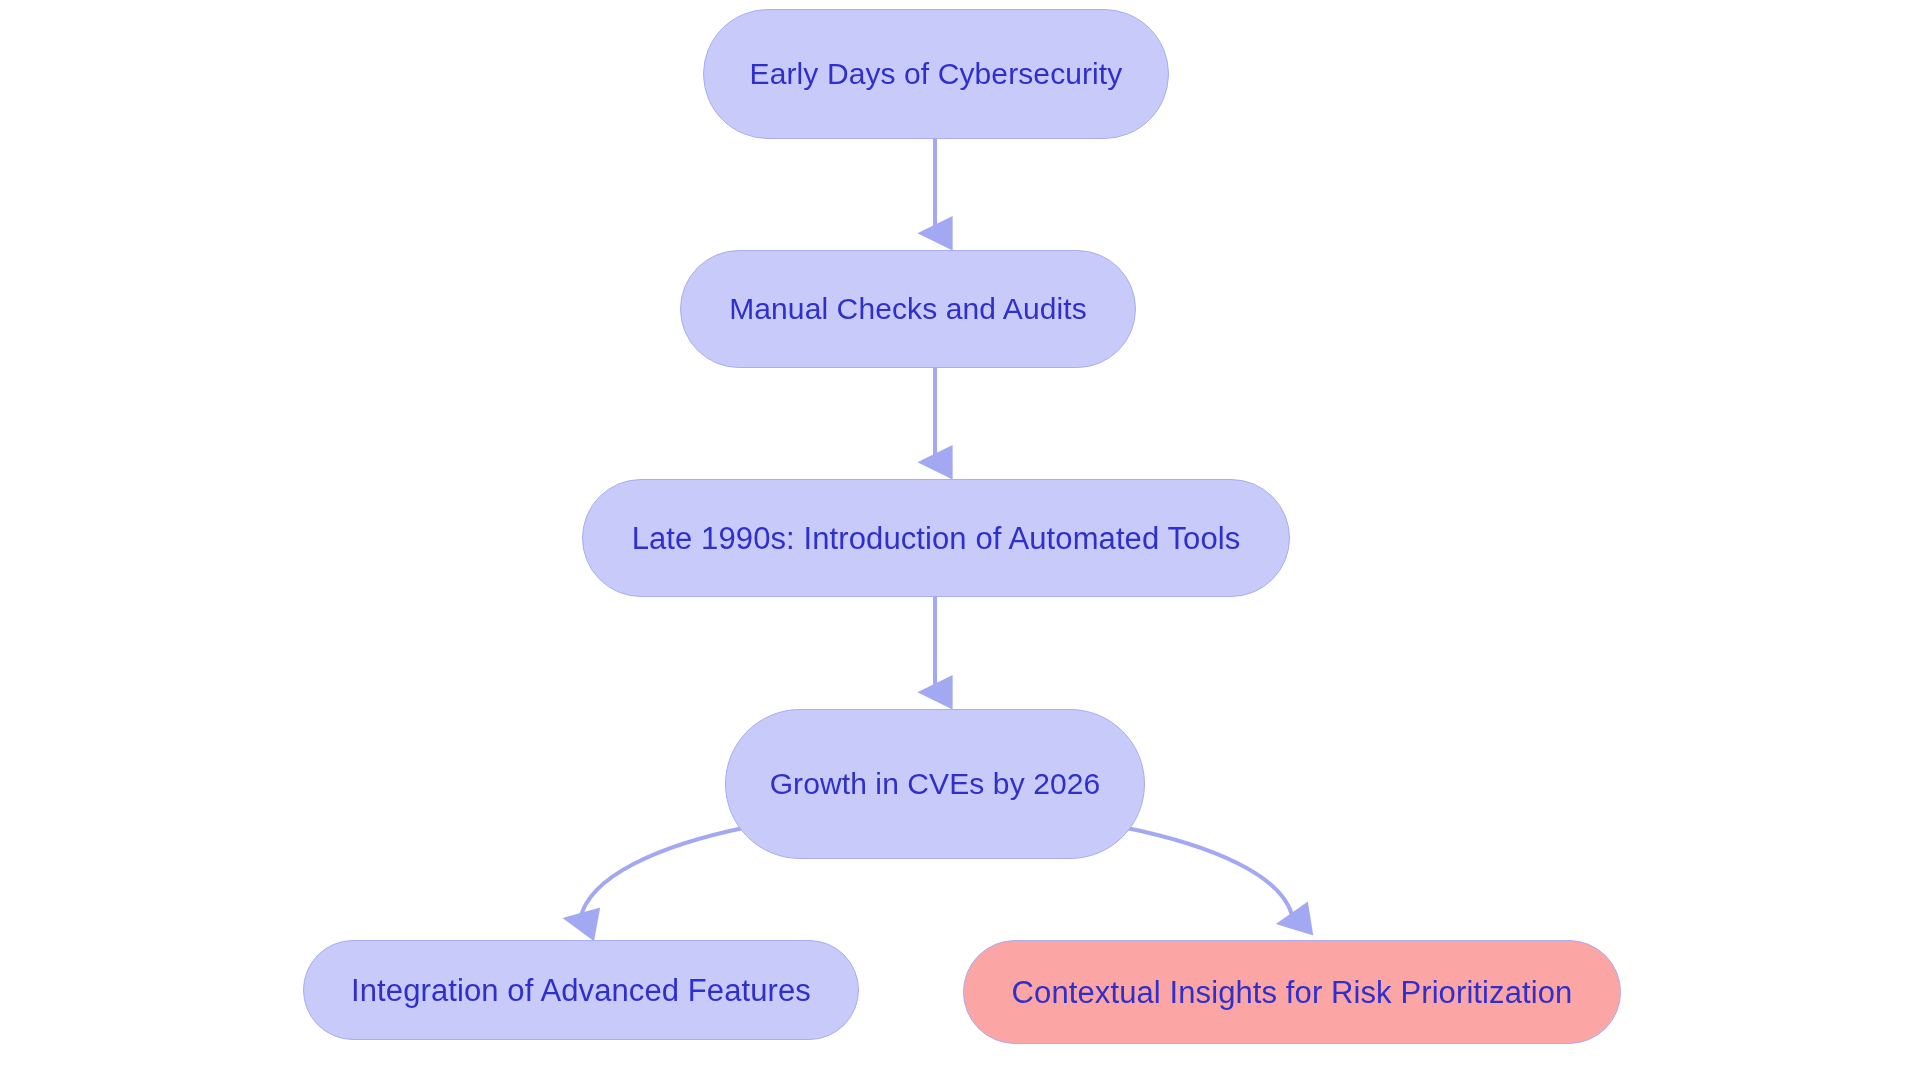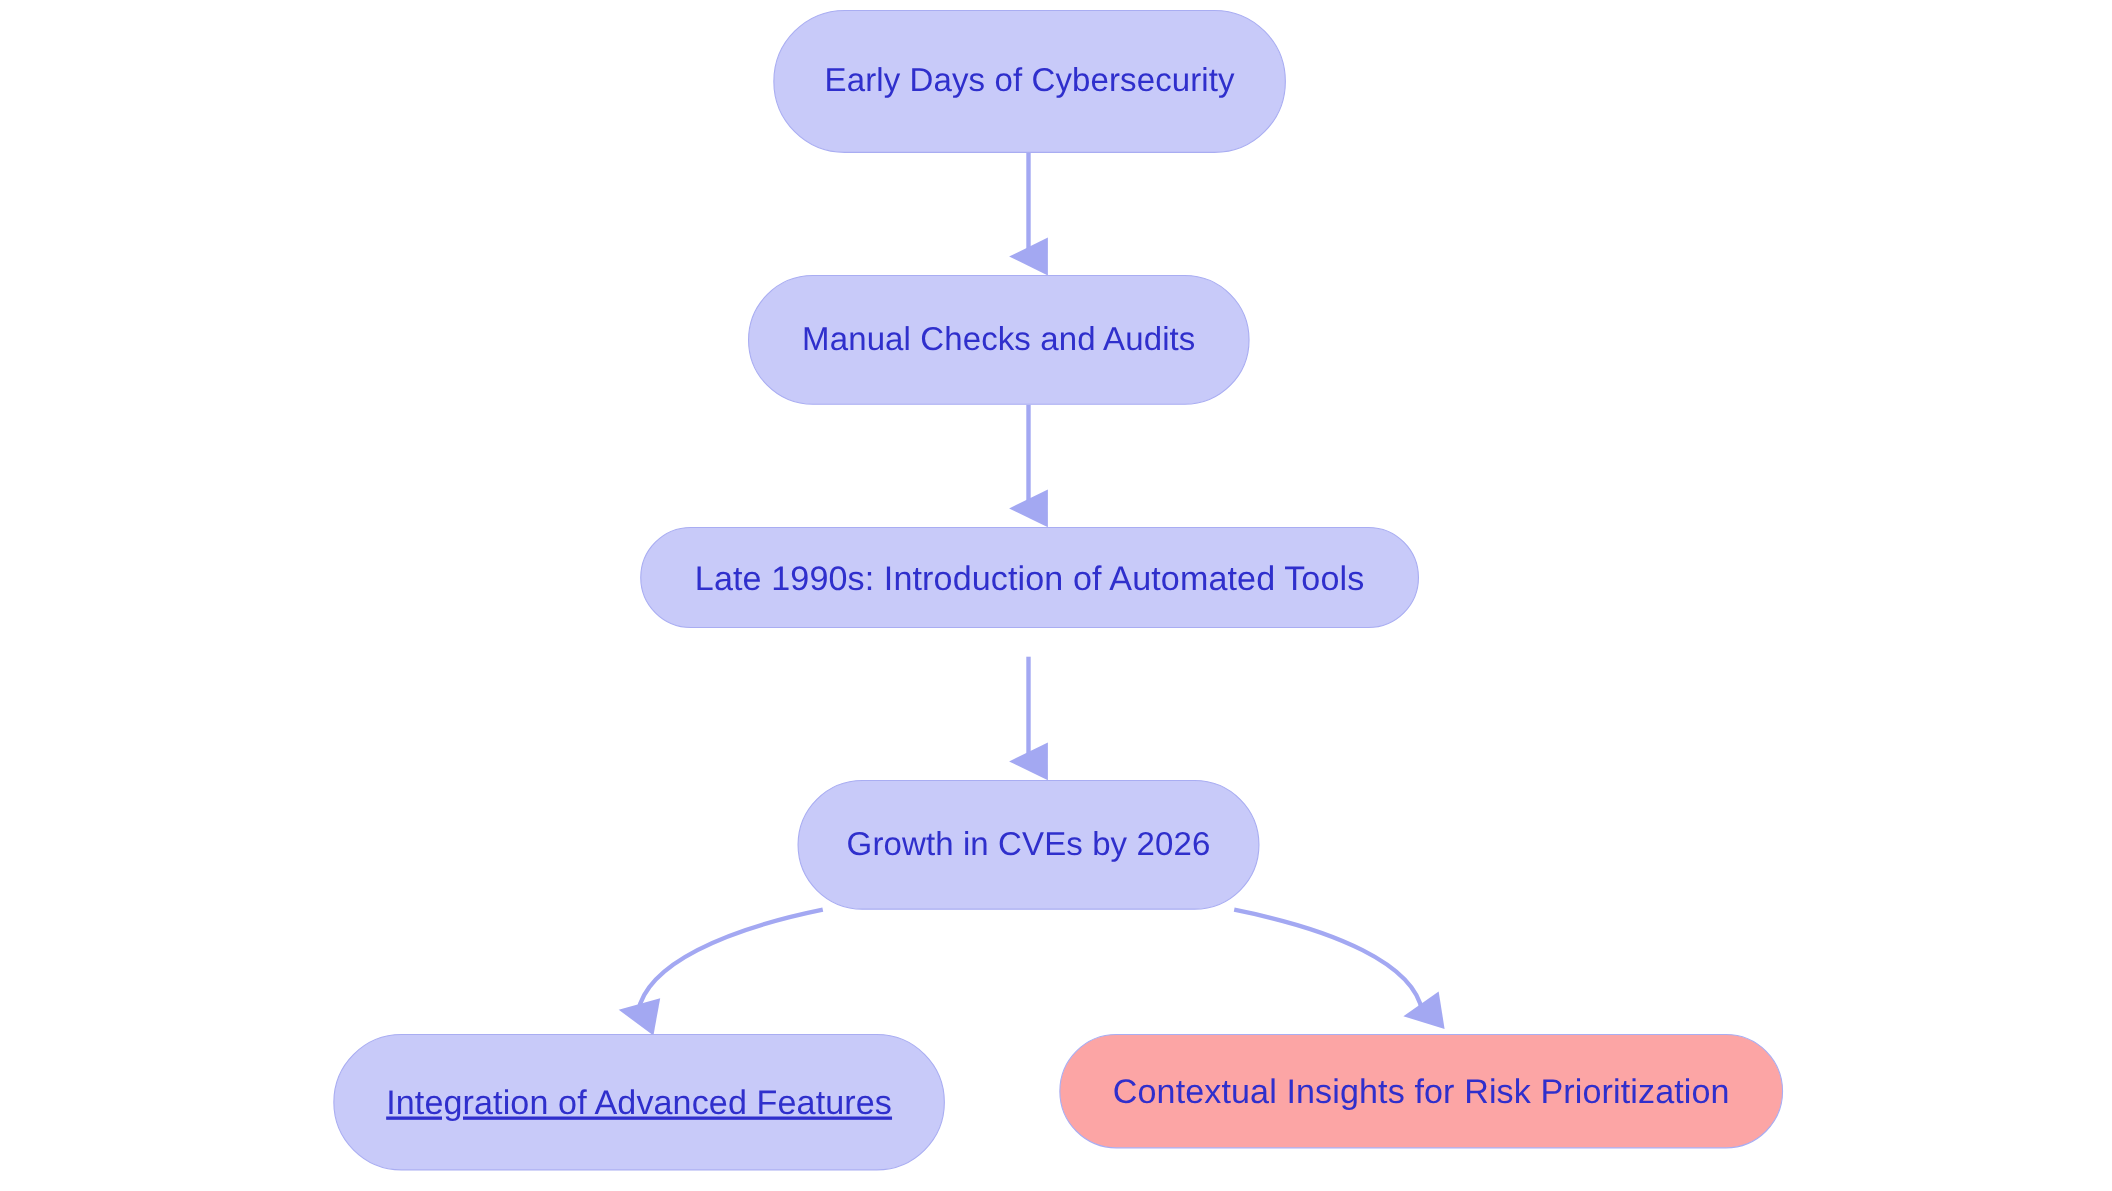--- a/index.html
+++ b/index.html
@@ -74,29 +74,29 @@
   </svg>
 
   <div class="flow-node n-size-m" id="node-n1" style="left: 703px; top: 9px; width: 466px; height: 130px; background: rgb(200, 202, 249); border-color: rgb(169, 173, 242); color: rgb(47, 47, 204);">
     <span class="node-label">Early Days of Cybersecurity</span>
   </div>
 
   <div class="flow-node n-size-m" id="node-n2" style="left: 680px; top: 250px; width: 456px; height: 118px; background: rgb(200, 202, 249); border-color: rgb(169, 173, 242); color: rgb(47, 47, 204);">
     <span class="node-label">Manual Checks and Audits</span>
   </div>
 
-  <div class="flow-node n-size-l" id="node-n3" style="left: 582px; top: 479px; width: 708px; height: 92px; background: rgb(200, 202, 249); border-color: rgb(169, 173, 242); color: rgb(47, 47, 204);">
+  <div class="flow-node n-size-l" id="node-n3" style="left: 582px; top: 479px; width: 708px; height: 118px; background: rgb(200, 202, 249); border-color: rgb(169, 173, 242); color: rgb(47, 47, 204);">
     <span class="node-label">Late 1990s: Introduction of Automated Tools</span>
   </div>
 
-  <div class="flow-node n-size-m" id="node-n4" style="left: 725px; top: 709px; width: 420px; height: 118px; background: rgb(200, 202, 249); border-color: rgb(169, 173, 242); color: rgb(47, 47, 204);">
+  <div class="flow-node n-size-m" id="node-n4" style="left: 725px; top: 709px; width: 420px; height: 150px; background: rgb(200, 202, 249); border-color: rgb(169, 173, 242); color: rgb(47, 47, 204);">
     <span class="node-label">Growth in CVEs by 2026</span>
   </div>
 
-  <div class="flow-node n-size-l" id="node-n5" style="left: 303px; top: 940px; width: 556px; height: 124px; background: rgb(200, 202, 249); border-color: rgb(169, 173, 242); color: rgb(47, 47, 204); text-decoration: underline;">
+  <div class="flow-node n-size-l" id="node-n5" style="left: 303px; top: 940px; width: 556px; height: 100px; background: rgb(200, 202, 249); border-color: rgb(169, 173, 242); color: rgb(47, 47, 204);">
     <span class="node-label">Integration of Advanced Features</span>
   </div>
 
   <div class="flow-node n-size-l" id="node-n6" style="left: 963px; top: 940px; width: 658px; height: 104px; background: #fca5a5; border-color: rgb(169, 173, 242); color: rgb(47, 47, 204);">
     <span class="node-label">Contextual Insights for Risk Prioritization</span>
   </div>
 
 </div>
 
 </body></html>

